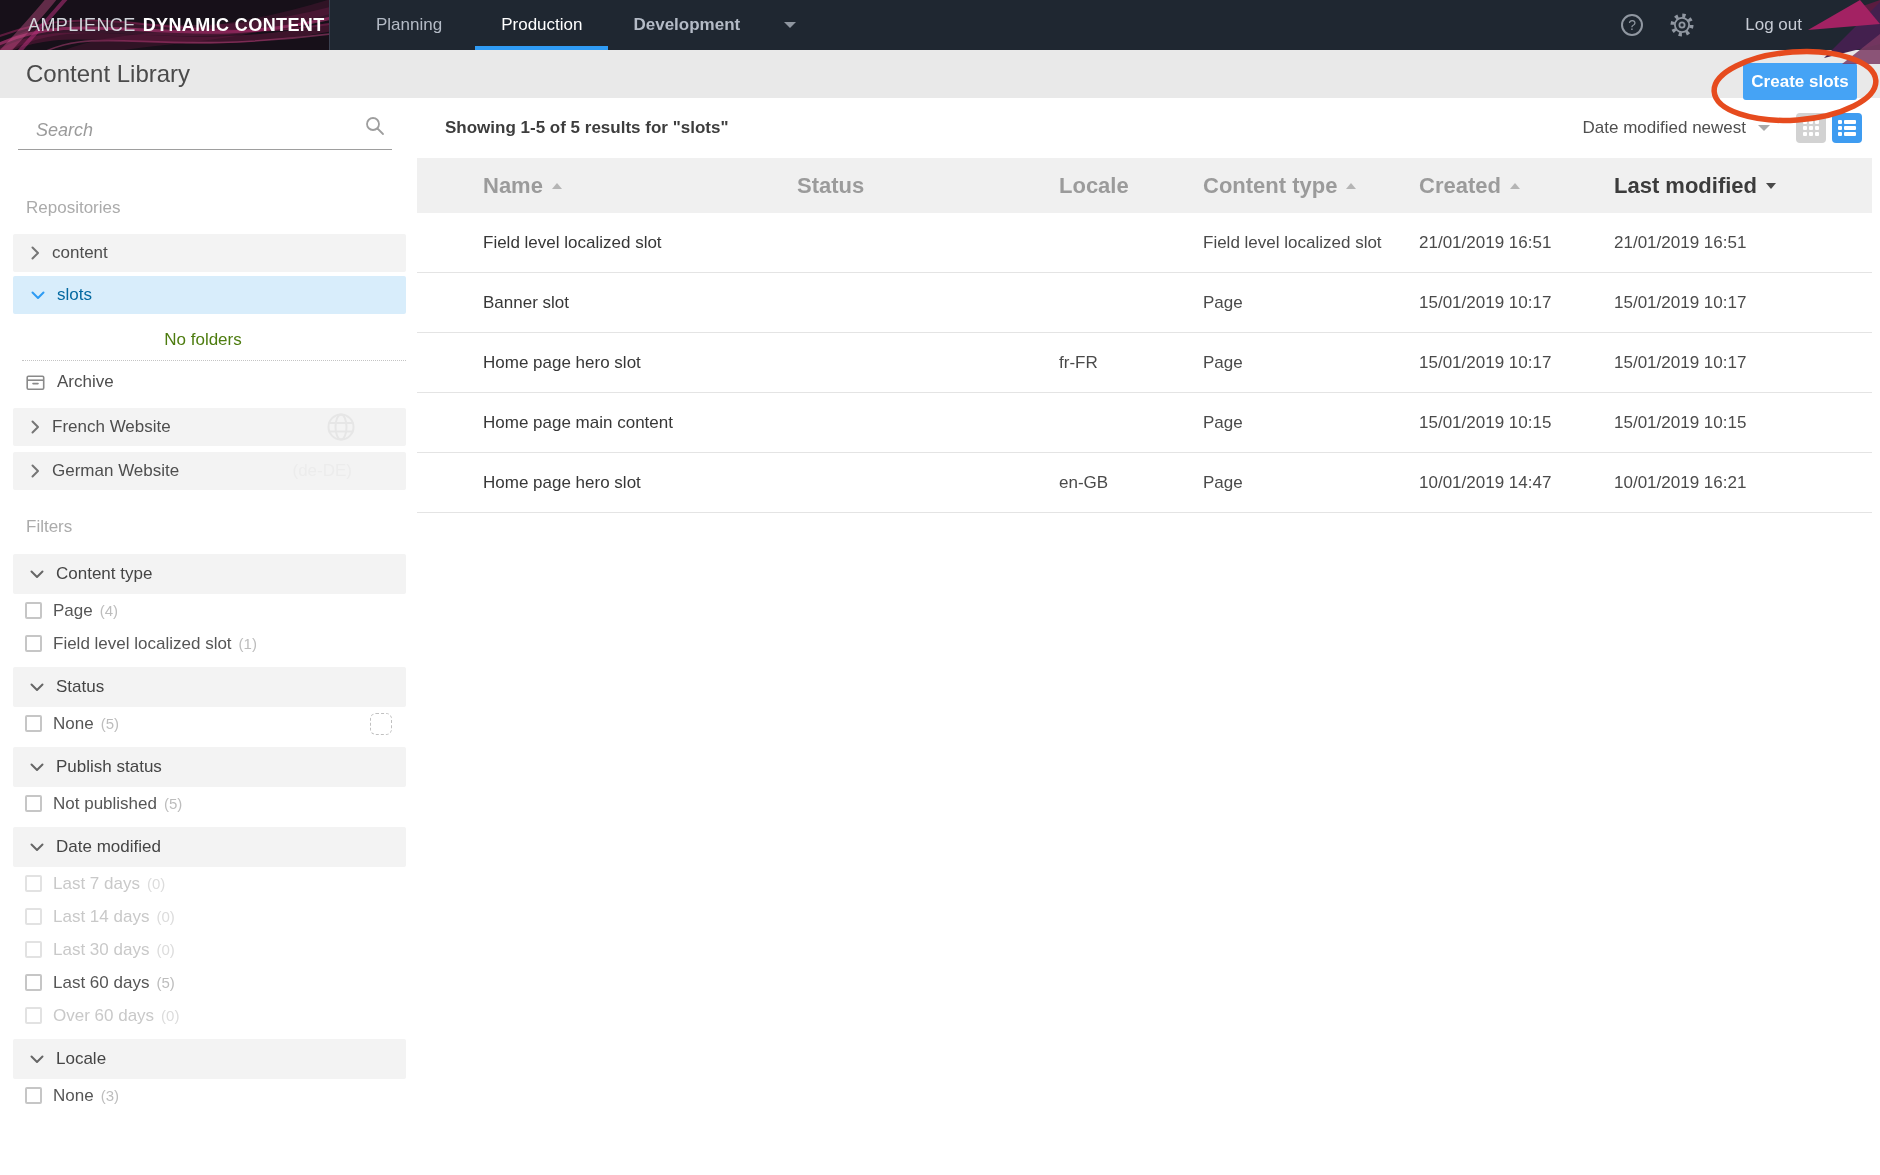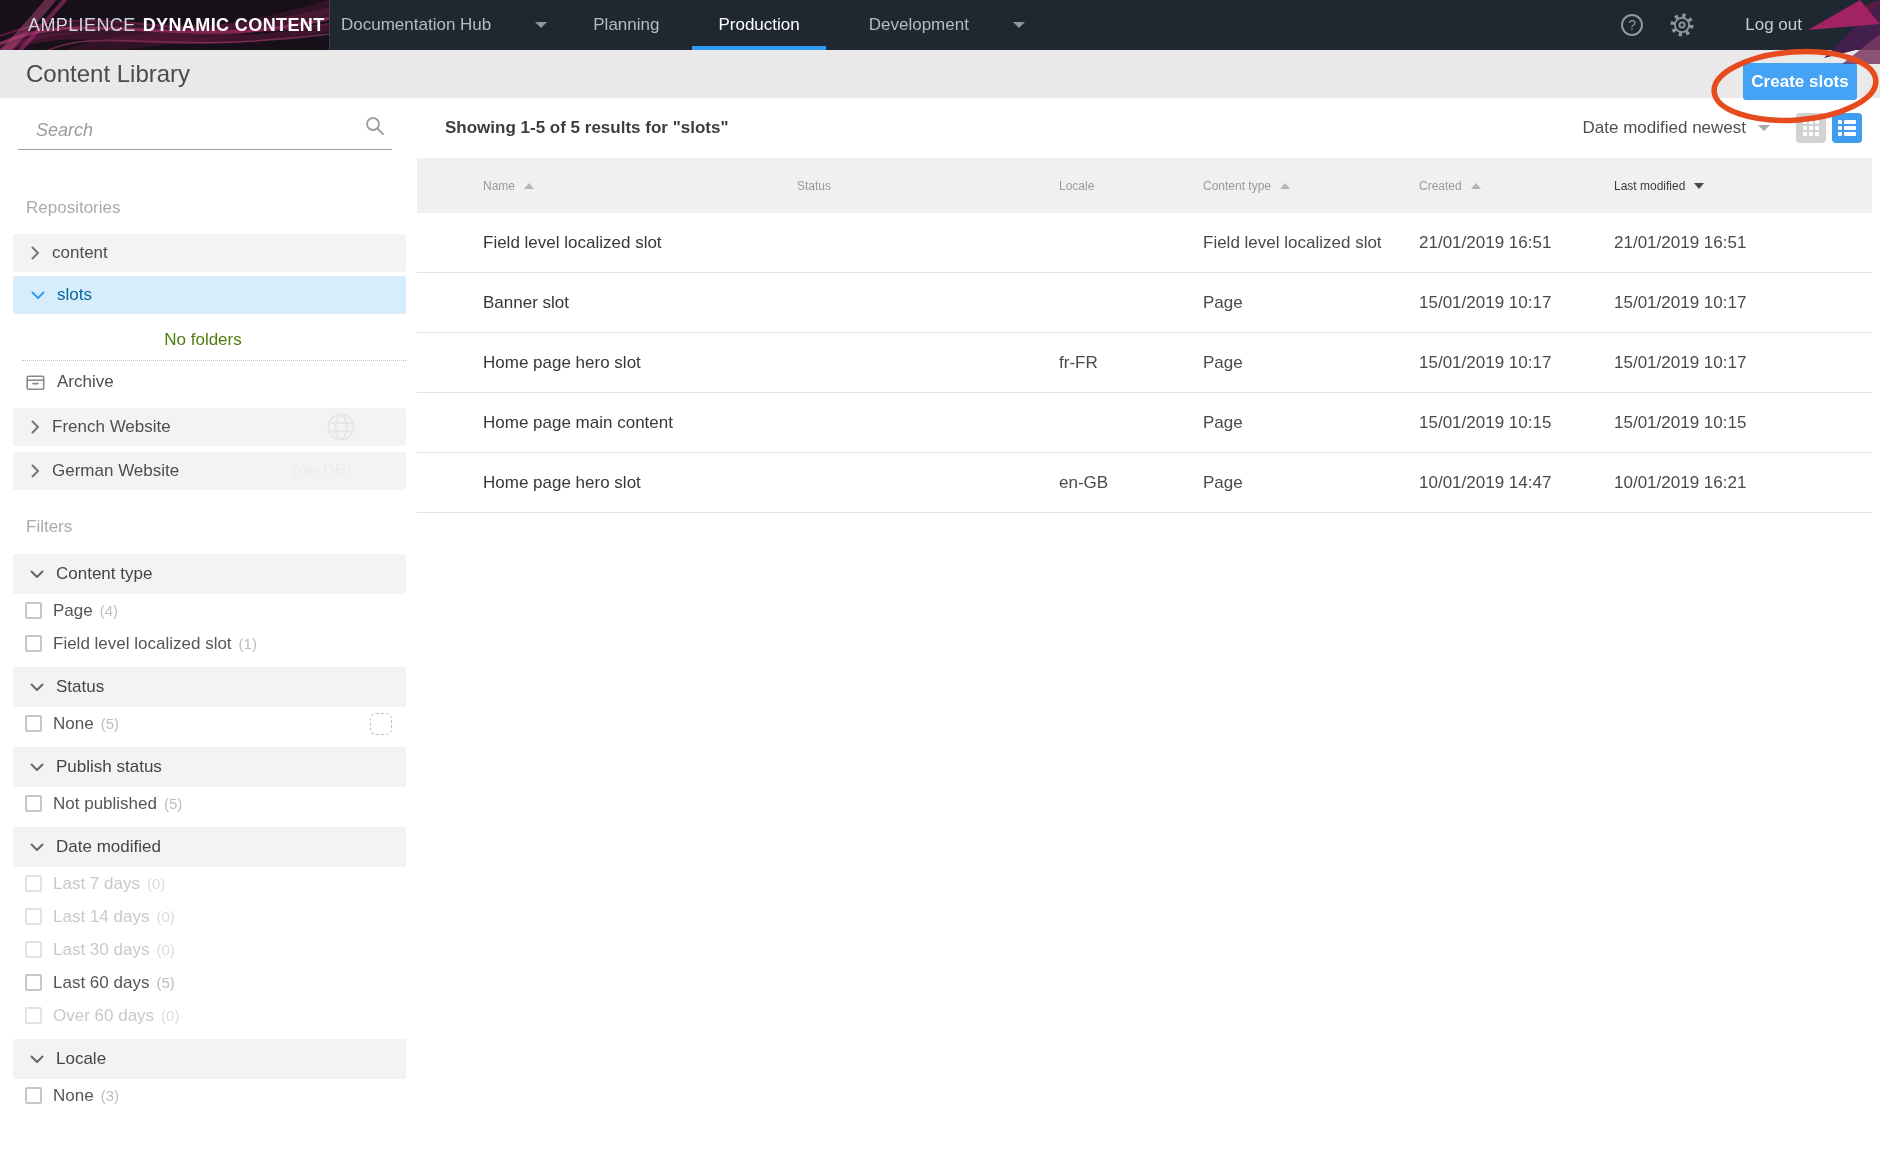--- a/index.html
+++ b/index.html
@@ -95,21 +95,21 @@
     gap:2px; cursor:pointer; }
   .icon-grid i { background:#fff; border-radius:1px; }
   .icon-list { margin-left:6px; width:30px; height:30px; background:#3e9cf1; border-radius:4px;
     padding:7px 6px; display:flex; flex-direction:column; justify-content:space-between; cursor:pointer; }
   .icon-list .lr { display:flex; height:4px; }
   .icon-list .lr i.sq { width:4px; background:#fff; border-radius:1px; }
   .icon-list .lr i.bar { flex:1; margin-left:2px; background:#fff; border-radius:1px; }
 
   .tgrid { display:grid; grid-template-columns:314px 262px 144px 216px 195px 1fr; align-items:center; padding-left:66px; }
   .thead { margin-left:11px; width:1455px; height:55px; background:#f0f0f0; }
-  .th { display:flex; align-items:center; font-size:12px; color:#9b9b9b; cursor:pointer; }
+  .th { display:flex; align-items:center; font-size:22px; color:#9b9b9b; cursor:pointer;font-weight:bold; }
   .th.active { color:#3c3c3c; }
   .arr { width:0; height:0; margin-left:9px; border-left:5px solid transparent; border-right:5px solid transparent; }
   .arr.up { border-bottom:6px solid #b5b5b5; }
   .arr.down { border-top:6px solid #4a4a4a; }
   .trow { margin-left:11px; width:1455px; height:60px; border-bottom:1px solid #e4e4e4; cursor:pointer; background:#fff; }
   .td { font-size:17px; color:#4a4a4a; white-space:nowrap; }
   .td.name { font-weight:500; color:#373737; }
 </style>
 </head>
 <body>
@@ -127,32 +127,28 @@
       <path d="M10,62 C40,28 60,6 75,-12" stroke="#b5307a" stroke-width="4" opacity="0.55" fill="none"></path>
       <path d="M55,62 C120,30 200,48 335,5" stroke="#7c1b4a" stroke-width="14" opacity="0.25" fill="none"></path>
     </svg>
     <div class="brand">
       <span class="lt">AMPLIENCE</span>
       <span class="bd">DYNAMIC CONTENT</span>
     </div>
   </div>
 
   <div class="nav-items" id="nav-items">
-      <div class="nav-item" style="margin-left: 11px;">
-        <span>Documentation Hub</span>
-        <span class="caret"></span>
-      </div>
       <div class="nav-item" style="margin-left: 46px;">
         <span>Planning</span>
       </div>
       <div class="nav-item active" style="margin-left: 33px;">
         <span>Production</span>
         <span class="underline"></span>
       </div>
-      <div class="nav-item" style="margin-left: 43px;">
+      <div class="nav-item" style="margin-left: 25px; font-weight: bold;">
         <span>Development</span>
         <span class="caret"></span>
       </div>
     </div>
 
   <div class="nav-right">
     <div class="help-circle">
       <span>?</span>
     </div>
     <div class="gear">

